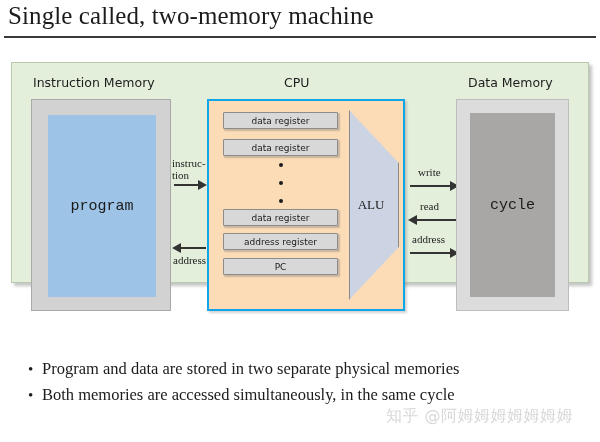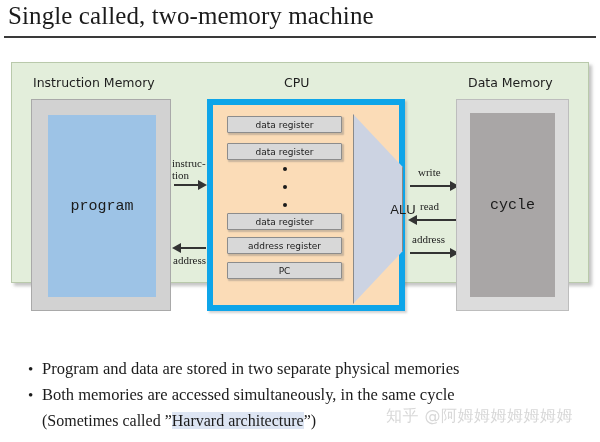--- a/index.html
+++ b/index.html
@@ -92,21 +92,21 @@
   }
 
   
   #cpu-box {
     position: absolute;
     left: 195px;
     top: 36px;
     width: 198px;
     height: 212px;
     background: #fbdcb7;
-    border: 6px solid #0ea5e9;
+    border: 2px solid #0ea5e9;
     box-shadow: 2px 2px 2px rgba(110,110,110,0.30);
     box-sizing: border-box;
   }
 
   .register {
     position: absolute;
     left: 14px;
     width: 115px;
     height: 17px;
     background: #d8d8d8;
@@ -164,24 +164,23 @@
     clip-path: polygon(0% 0%, 100% 28%, 100% 72%, 0% 100%);
     -webkit-clip-path: polygon(0% 0%, 100% 28%, 100% 72%, 0% 100%);
   }
   #alu-label {
     position: absolute;
     left: 0;
     top: 50%;
     width: 44px;
     transform: translateY(-50%);
     text-align: center;
-    font-family: Liberation Sans, sans-serif;
+    font-family: Liberation Serif, serif;
     font-size: 13px;
     color: #1b1b1b;
-    margin-left: 28px;
   }
 
   
   #data-memory-box {
     position: absolute;
     left: 444px;
     top: 36px;
     width: 113px;
     height: 212px;
     background: #dcdcdc;
@@ -366,19 +365,16 @@
   <div class="bullet-row">
     <span class="bullet-dot">•</span>
     <span class="bullet-text">Program and data are stored in two separate physical memories</span>
   </div>
 
   <div class="bullet-row">
     <span class="bullet-dot">•</span>
     <span class="bullet-text">Both memories are accessed simultaneously, in the same cycle</span>
   </div>
 
-  <div id="bullet-sub">
-    <span>(Sometimes called ”</span><span class="highlight">Harvard architecture</span><span>”)</span>
-  </div>
 
 </div>
 
 <div id="watermark">知乎 @阿姆姆姆姆姆姆姆</div>
 
 </body></html>

